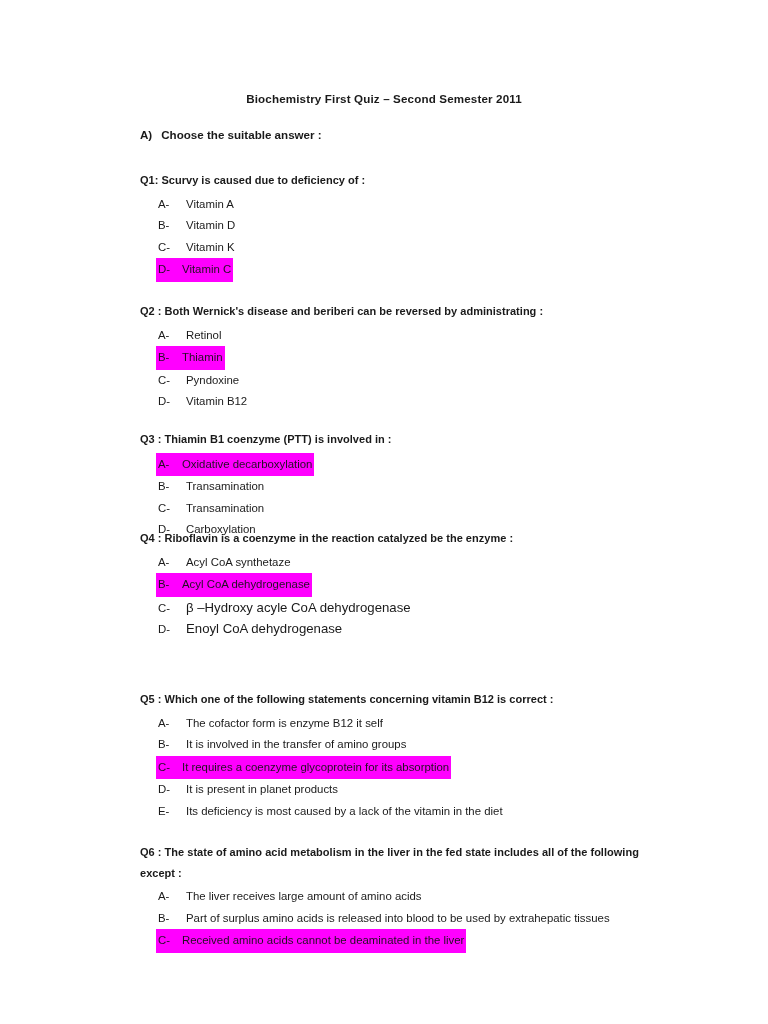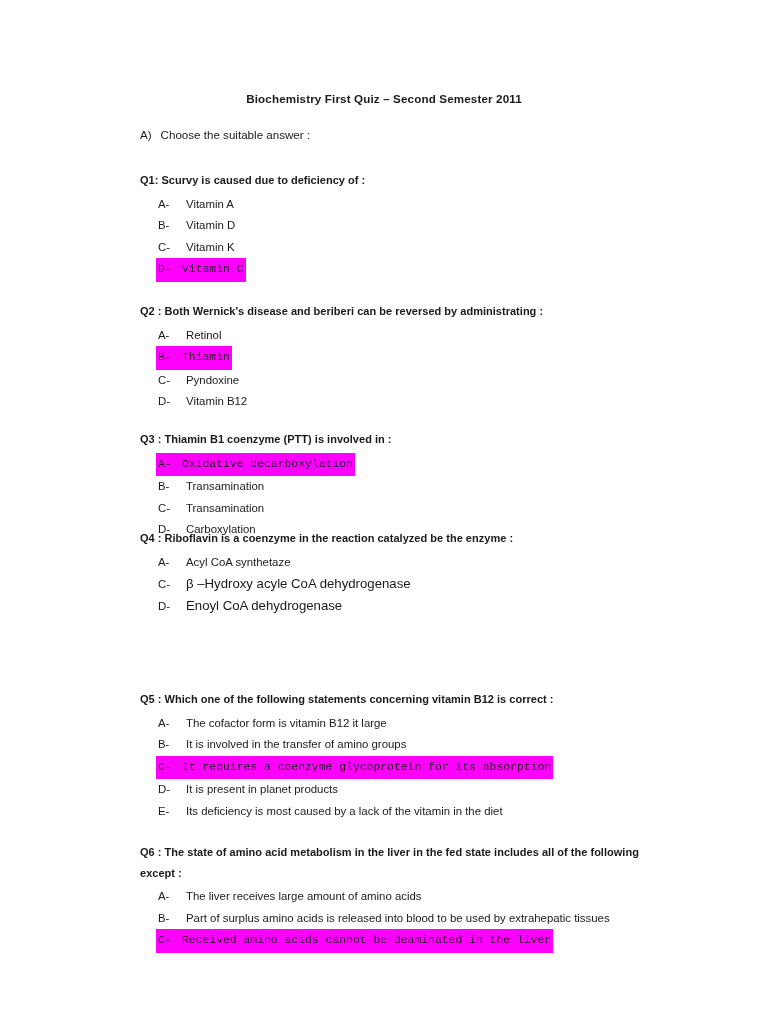--- a/index.html
+++ b/index.html
@@ -31,21 +31,21 @@
     text-align: center;
     font-size: 11.6px;
     font-weight: bold;
     letter-spacing: 0.15px;
   }
   .section-head {
     position: absolute;
     top: 128px;
     left: 140px;
     font-size: 11.6px;
-    font-weight: normal;
+    font-weight: bold;
   }
   .section-head .sec-label { margin-right: 9px; }
 
   .qblock {
     position: absolute;
     left: 140px;
     width: 516px;
   }
   .qstem {
     font-size: 11px;
@@ -71,21 +71,20 @@
     position: absolute;
     left: 0;
     top: 0;
   }
   .opt .otext { }
 
   
   .opt.hl {
     padding-left: 0;
     margin-left: 0;
-    font-family: Liberation Mono, monospace;
   }
   .opt.hl .band {
     display: inline-block;
     background: #ff00ff;
     color: #231023;
     padding: 1px 2px 1px 0;
     margin-left: 16px;
   }
   .opt.hl .band .marker {
     position: static;
@@ -139,28 +138,29 @@
           <li class="opt hl"><span class="band"><span class="marker">A-</span><span class="otext">Oxidative decarboxylation</span></span></li>
           <li class="opt"><span class="marker">B-</span><span class="otext">Transamination</span></li>
           <li class="opt"><span class="marker">C-</span><span class="otext">Transamination</span></li>
           <li class="opt"><span class="marker">D-</span><span class="otext">Carboxylation</span></li>
         </ul>
       </div>
       <div class="qblock" style="top: 528px;">
         <p class="qstem">Q4 : Riboflavin is a coenzyme in the reaction catalyzed be the enzyme :</p>
         <ul class="opts">
           <li class="opt"><span class="marker">A-</span><span class="otext">Acyl CoA synthetaze</span></li>
+          <li class="opt hl"><span class="band"><span class="marker">B-</span><span class="otext">Acyl CoA dehydrogenase</span></span></li>
           <li class="opt altfont"><span class="marker">C-</span><span class="otext">β –Hydroxy acyle CoA dehydrogenase</span></li>
           <li class="opt altfont"><span class="marker">D-</span><span class="otext">Enoyl CoA dehydrogenase</span></li>
         </ul>
       </div>
       <div class="qblock" style="top: 689px;">
         <p class="qstem">Q5 : Which one of the following statements concerning vitamin B12 is correct :</p>
         <ul class="opts">
-          <li class="opt"><span class="marker">A-</span><span class="otext">The cofactor form is vitamin B12 it large</span></li>
+          <li class="opt"><span class="marker">A-</span><span class="otext">The cofactor form is enzyme B12 it self</span></li>
           <li class="opt"><span class="marker">B-</span><span class="otext">It is involved in the transfer of amino groups</span></li>
           <li class="opt hl"><span class="band"><span class="marker">C-</span><span class="otext">It requires a coenzyme glycoprotein for its absorption</span></span></li>
           <li class="opt"><span class="marker">D-</span><span class="otext">It is present in planet products</span></li>
           <li class="opt"><span class="marker">E-</span><span class="otext">Its deficiency is most caused by a lack of the vitamin in the diet</span></li>
         </ul>
       </div>
       <div class="qblock" style="top: 842px;">
         <p class="qstem">Q6 : The state of amino acid metabolism in the liver in the fed state includes all of the following except :</p>
         <ul class="opts">
           <li class="opt"><span class="marker">A-</span><span class="otext">The liver receives large amount of amino acids</span></li>

